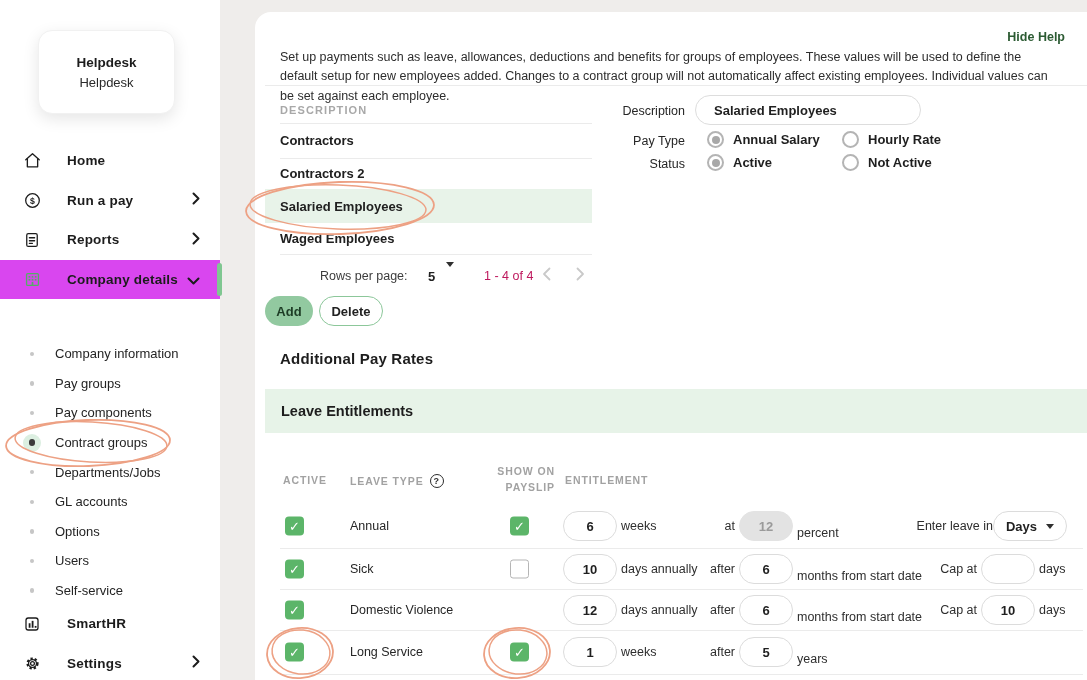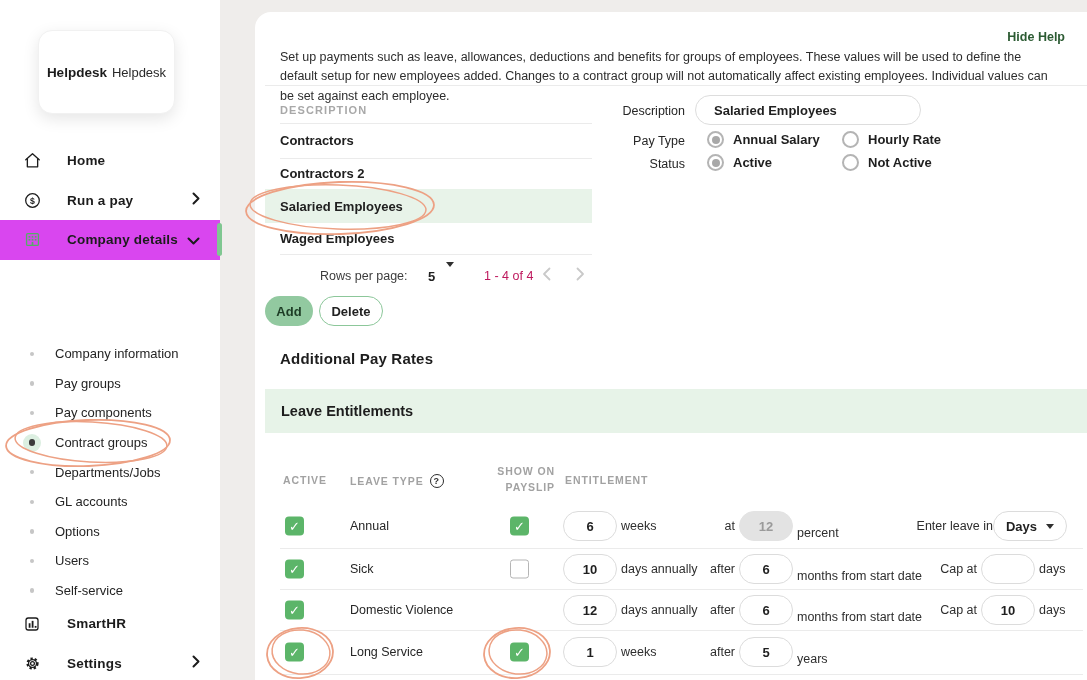--- a/index.html
+++ b/index.html
@@ -3,21 +3,21 @@
 <meta charset="utf-8">
 <style>
   * { margin:0; padding:0; box-sizing:border-box; }
   body { font-family:"Liberation Sans","DejaVu Sans",sans-serif; background:#efedeb; }
   #app { position:relative; width:1087px; height:680px; background:#efedeb; overflow:hidden; }
 
   
   .sidebar { position:absolute; left:0; top:0; width:220px; height:680px; background:#fff; z-index:1; }
   .logo-card { position:absolute; left:38px; top:30px; width:137px; height:84px; background:#fff;
     border-radius:14px; border:1px solid #f1f1f1; box-shadow:0 5px 16px rgba(0,0,0,.10);
-    display:flex; flex-direction:row; align-items:center; justify-content:center; gap:5px; }
+    display:flex; flex-direction:column; align-items:center; justify-content:center; gap:5px; }
   .logo-title { font-size:13.5px; font-weight:700; color:#1c1c1c; }
   .logo-sub { font-size:13px; color:#2a2a2a; }
   .nav { position:absolute; left:0; top:141px; width:220px; }
   .nav-item { position:relative; height:39.6px; display:flex; align-items:center; padding:0 20px 0 22px; cursor:pointer; }
   .nav-icon { width:20px; height:20px; margin-right:13px; display:flex; align-items:center; justify-content:center; flex:none; }
   .nav-label { flex:1; font-size:13.5px; font-weight:700; color:#1c1c1c; letter-spacing:.2px;padding-left:12px; }
   .nav-item.active { background:#d946ef; }
   .edge-bar { position:absolute; right:-2px; top:3px; width:5px; height:33px; border-radius:3px; background:#7fc791; }
   .subnav { position:absolute; left:0; top:339px; width:220px; }
   .sub-item { height:29.6px; display:flex; align-items:center; padding-left:22px; cursor:pointer; }
@@ -140,20 +140,34 @@
           <svg width="19" height="19" viewBox="0 0 24 24" fill="none" stroke="#1c1c1c" stroke-width="1.6">
               <circle cx="12" cy="12" r="8.6"></circle>
               <text x="12" y="16" text-anchor="middle" font-size="11" font-weight="bold" stroke="none" fill="#1c1c1c">$</text>
             </svg>
         </span>
         <span class="nav-label">Run a pay</span>
         <span><svg width="8" height="13" viewBox="0 0 8 13" fill="none" stroke="#1c1c1c" stroke-width="2" stroke-linecap="round" stroke-linejoin="round">
               <polyline points="1.5,1.5 6.5,6.5 1.5,11.5"></polyline>
             </svg></span>
       </div>
+      <div class="nav-item">
+        <span class="nav-icon">
+          <svg width="18" height="18" viewBox="0 0 24 24" fill="none" stroke="#1c1c1c" stroke-width="1.7" stroke-linecap="round">
+              <rect x="5" y="3.5" width="14" height="17" rx="2"></rect>
+              <line x1="8.5" y1="9" x2="15.5" y2="9"></line>
+              <line x1="8.5" y1="13" x2="15.5" y2="13"></line>
+              <line x1="8.5" y1="16.5" x2="12.5" y2="16.5"></line>
+            </svg>
+        </span>
+        <span class="nav-label">Reports</span>
+        <span><svg width="8" height="13" viewBox="0 0 8 13" fill="none" stroke="#1c1c1c" stroke-width="2" stroke-linecap="round" stroke-linejoin="round">
+              <polyline points="1.5,1.5 6.5,6.5 1.5,11.5"></polyline>
+            </svg></span>
+      </div>
       <div class="nav-item active">
         <span class="nav-icon">
           <svg width="19" height="19" viewBox="0 0 24 24" fill="none">
               <rect x="4.5" y="4.5" width="15" height="15" rx="1.5" stroke="#57ac68" stroke-width="1.7"></rect>
               <g fill="#57ac68">
                 <rect x="7" y="7.5" width="2.2" height="2.2"></rect>
                 <rect x="10.9" y="7.5" width="2.2" height="2.2"></rect>
                 <rect x="14.8" y="7.5" width="2.2" height="2.2"></rect>
                 <rect x="7" y="11.2" width="2.2" height="2.2"></rect>
                 <rect x="10.9" y="11.2" width="2.2" height="2.2"></rect>

